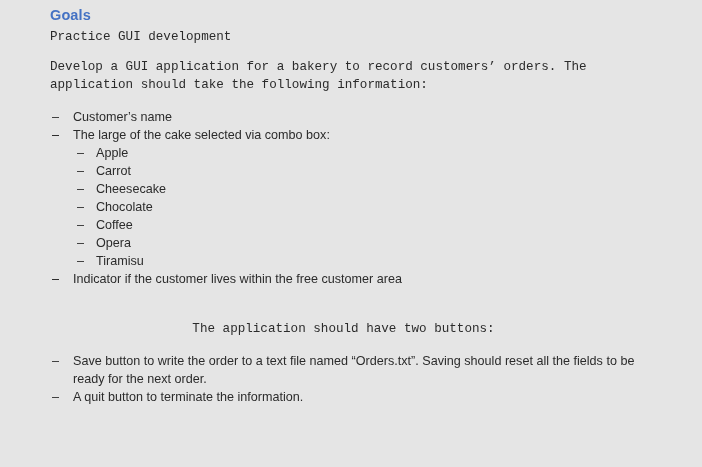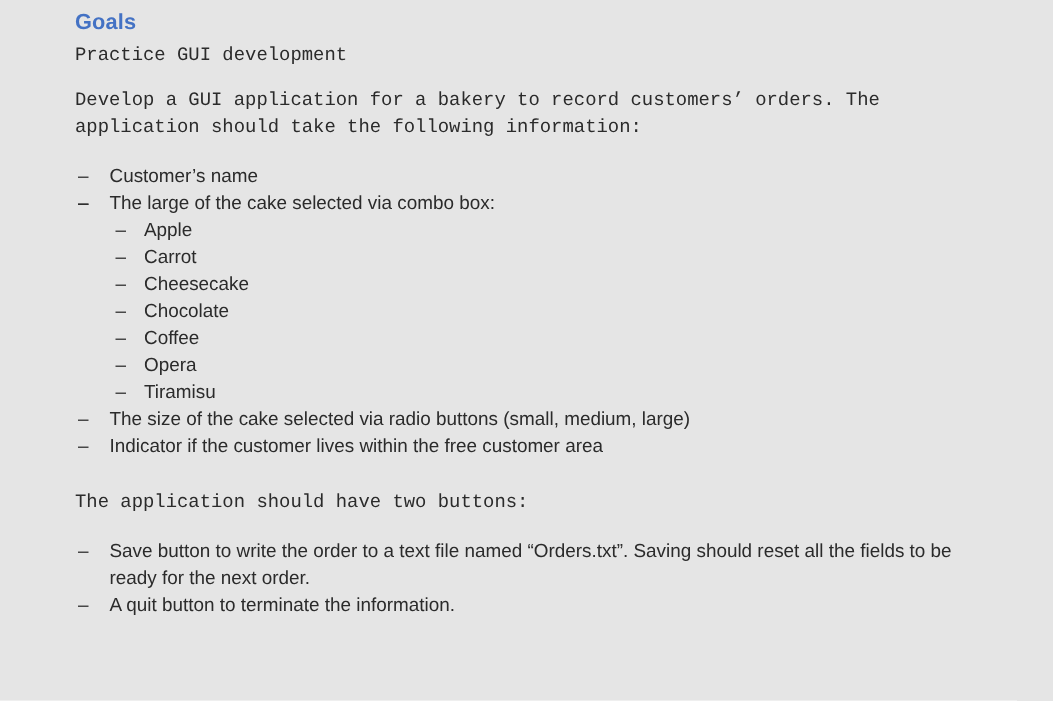--- a/index.html
+++ b/index.html
@@ -45,21 +45,22 @@
     margin: 3px 0 0 0;
     padding: 0;
     color: #2b2b2b;
     font-family: Liberation Mono, monospace;
   }
   p.para-desc {
     margin-top: 12px;
     max-width: 588px;
   }
   p.para-buttons {
-    margin-top: 20px;
+    margin-top: 32px;
+    text-align: center;
   }
   ul.dash-list {
     list-style: none;
     margin: 0;
     padding: 0;
   }
   ul.level-1 {
     margin-top: 14px;
   }
   ul.level-1 > li {
@@ -158,21 +159,20 @@
         <span class="li-text">Opera</span>
       </li>
       <li>
         <span class="dash">–</span>
         <span class="li-text">Tiramisu</span>
       </li>
     </ul>
 
     <li>
       <span class="dash">–</span>
-      <span class="li-text">The size of the cake selected via radio buttons (small, medium, large)</span>
     </li>
 
     <li>
       <span class="dash">–</span>
       <span class="li-text">Indicator if the customer lives within the free customer area</span>
     </li>
 
   </ul>
 
   <p class="body-text para-buttons">The application should have two buttons:</p>

